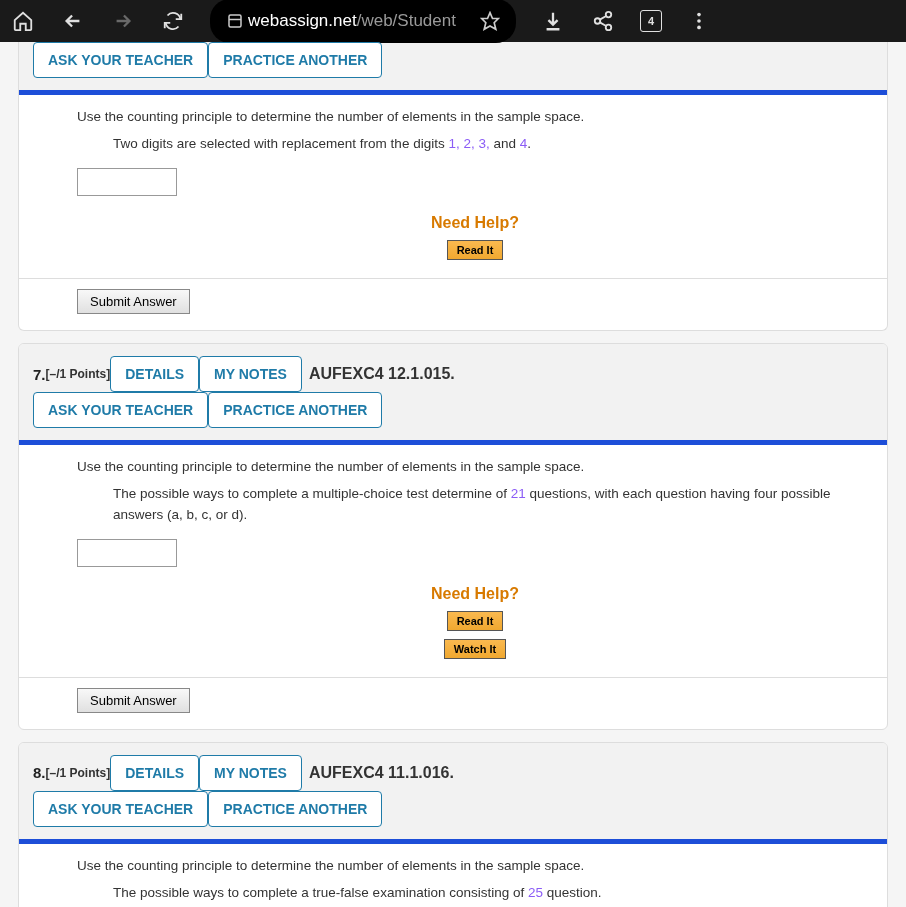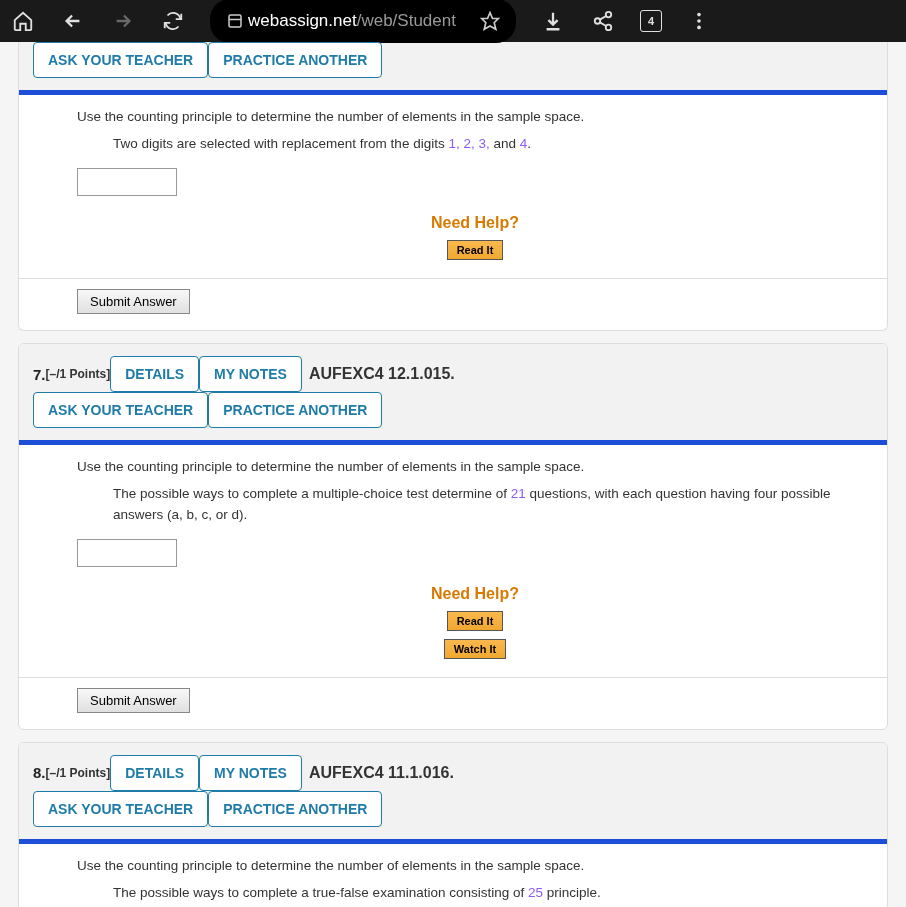--- a/index.html
+++ b/index.html
@@ -281,20 +281,20 @@
       <button class="header-btn">DETAILS</button>
       <button class="header-btn">MY NOTES</button>
       <span class="ref-code">AUFEXC4 11.1.016.</span>
       <div style="flex-basis:100%;height:0"></div>
       <button class="header-btn">ASK YOUR TEACHER</button>
       <button class="header-btn">PRACTICE ANOTHER</button>
     </div>
     <div class="question-body">
       <div class="prompt">Use the counting principle to determine the number of elements in the sample space.</div>
       <div class="detail">
-        <span>The possible ways to complete a true-false examination consisting of </span><span class="red">25</span><span> principle.</span>
+        <span>The possible ways to complete a true-false examination consisting of </span><span class="red">25</span><span> question.</span>
       </div>
       <input type="text" class="answer-input" style="">
       
     </div>
   </div>
 
 </div>
 
 </body></html>

